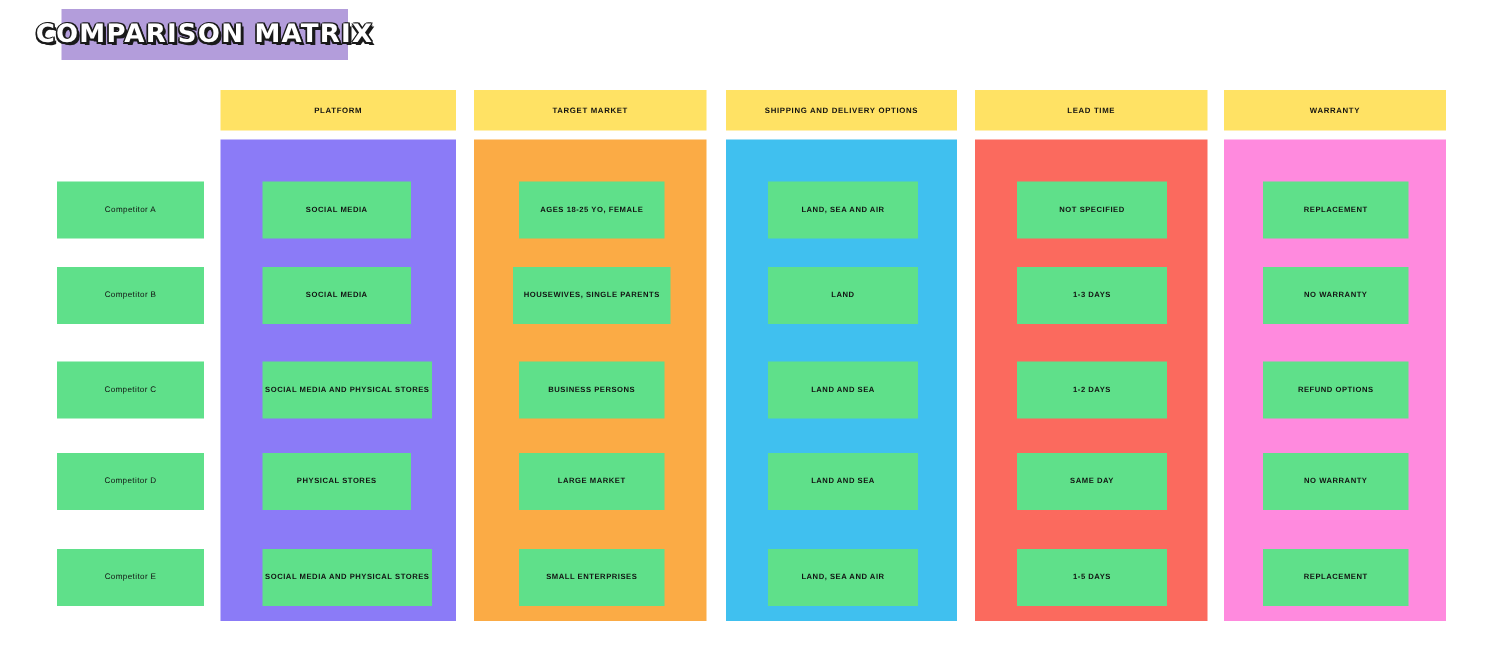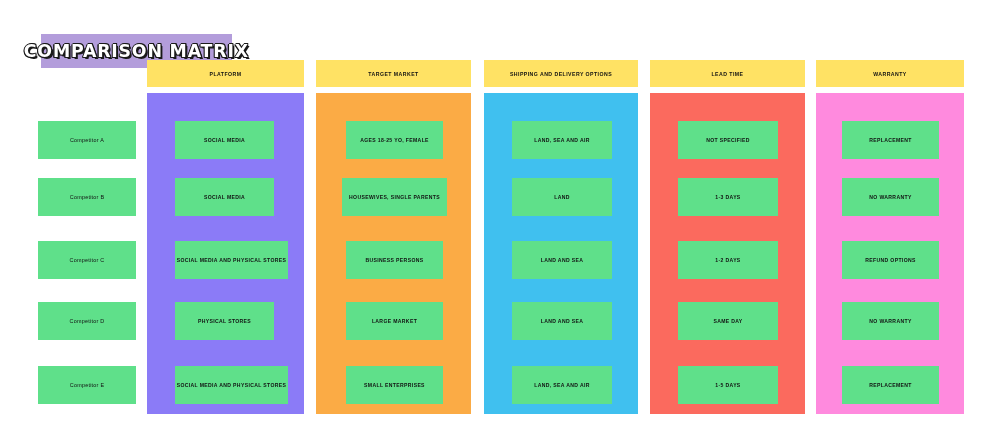--- a/index.html
+++ b/index.html
@@ -19,21 +19,20 @@
   #title-block {
     position: absolute;
     left: 41px;
     top: 6px;
     width: 191px;
     height: 34px;
     background: #b39ddb;
     display: flex;
     align-items: center;
     justify-content: center;
-    margin-top: 28px;
   }
   #title-text {
     font-family: "DejaVu Sans", sans-serif;
     font-size: 17px;
     font-weight: bold;
     letter-spacing: 0.8px;
     color: #ffffff;
     text-transform: uppercase;
     transform: scaleX(1.02);
     text-shadow:

